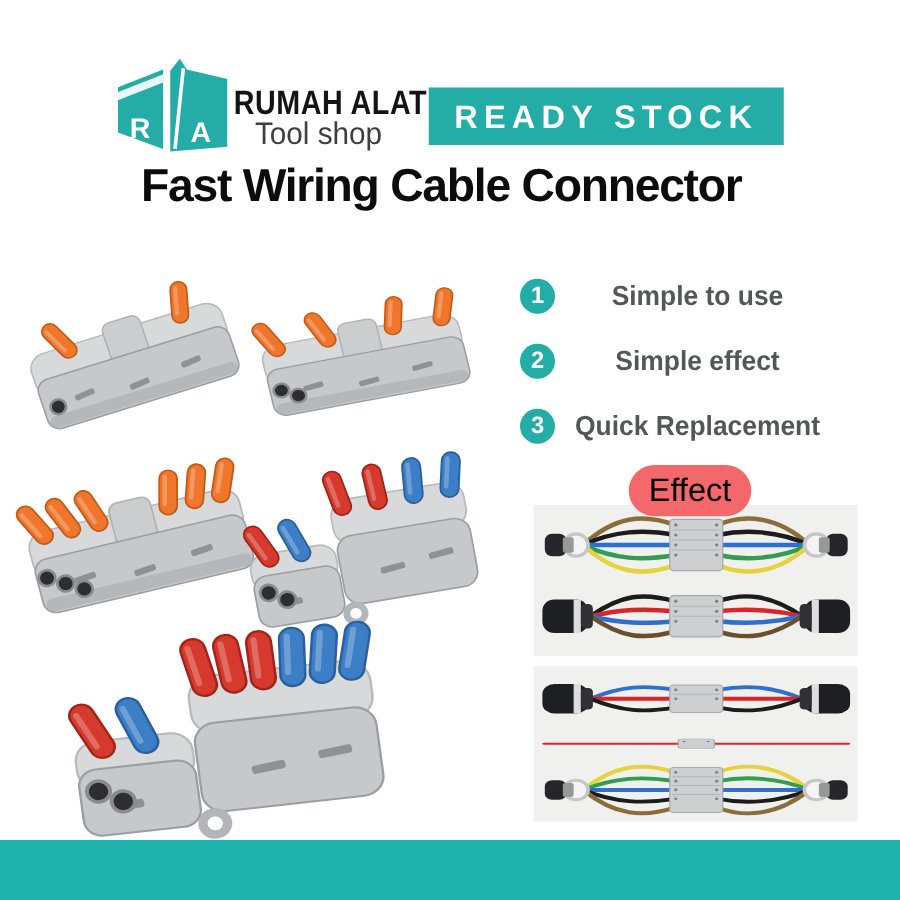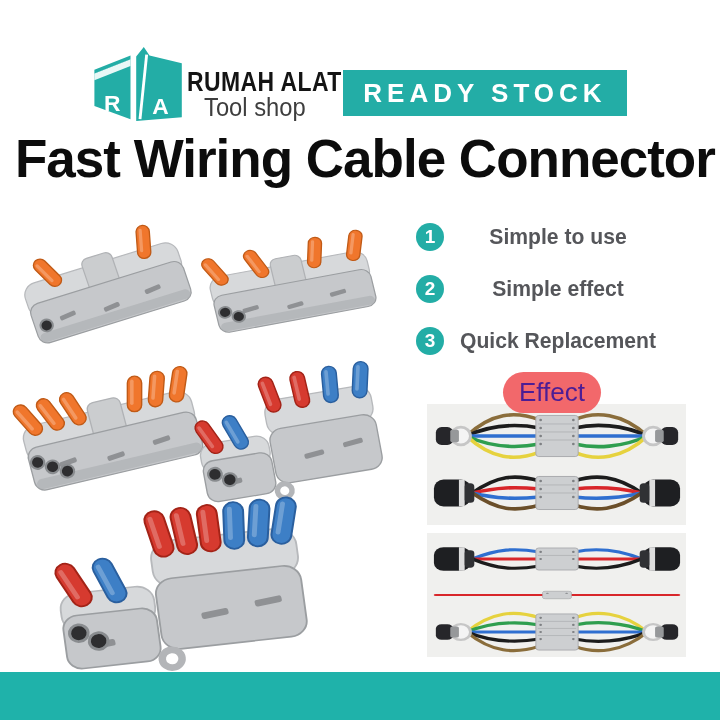--- a/index.html
+++ b/index.html
@@ -11,35 +11,35 @@
   .logo{left:92px;top:47px;width:96px;height:76px;}
   .brand-name{left:187px;top:67px;font-size:27px;font-weight:bold;color:#141414;
               transform:scaleX(.85);transform-origin:left;white-space:nowrap;letter-spacing:0.5px;}
   .brand-tagline{left:204px;top:93px;font-size:25px;color:#3E3E3E;
               transform:scaleX(.95);transform-origin:left;white-space:nowrap;}
   .ready-stock{left:343px;top:70px;width:284px;height:46px;background:var(--teal);
                color:#fff;font-size:26px;font-weight:bold;letter-spacing:5px;
                display:flex;align-items:center;justify-content:center;white-space:nowrap;}
 
   
-  .title{left:15px;top:128px;width:676px;text-align:center;font-size:53px;font-weight:bold;
+  .title{left:15px;top:128px;width:676px;text-align:center;font-size:37px;font-weight:bold;
          color:#0C0C0C;letter-spacing:-1px;white-space:nowrap;}
 
   
   .features{left:416px;top:211px;width:256px;}
   .feature-row{display:flex;align-items:center;height:52px;}
   .feature-num{width:28px;height:28px;border-radius:50%;background:var(--teal);color:#fff;
                font-size:19px;font-weight:bold;display:flex;align-items:center;justify-content:center;
                flex:0 0 28px;}
   .feature-label{flex:1;text-align:center;font-size:22px;color:#55565A;font-weight:bold;
                  transform:scaleX(.96);}
 
   
   .badge{left:503px;top:372px;width:98px;height:41px;border-radius:21px;background:var(--badge-red);
-         color:#4c1d95;font-size:26px;display:flex;align-items:center;justify-content:center;z-index:3;}
+         color:#000000;font-size:26px;display:flex;align-items:center;justify-content:center;z-index:3;}
   .photo-panel{background:var(--panel-bg);display:flex;flex-direction:column;
                justify-content:space-evenly;align-items:center;z-index:1;}
   .panel1{left:427px;top:404px;width:259px;height:121px;}
   .panel2{left:427px;top:533px;width:259px;height:124px;}
   .cable-row{display:flex;align-items:center;justify-content:center;}
   .cable-row svg{width:250px;height:50px;display:block;}
   .panel2 .cable-row svg{height:44px;}
   .cable-row.single svg{height:22px;}
 
   

